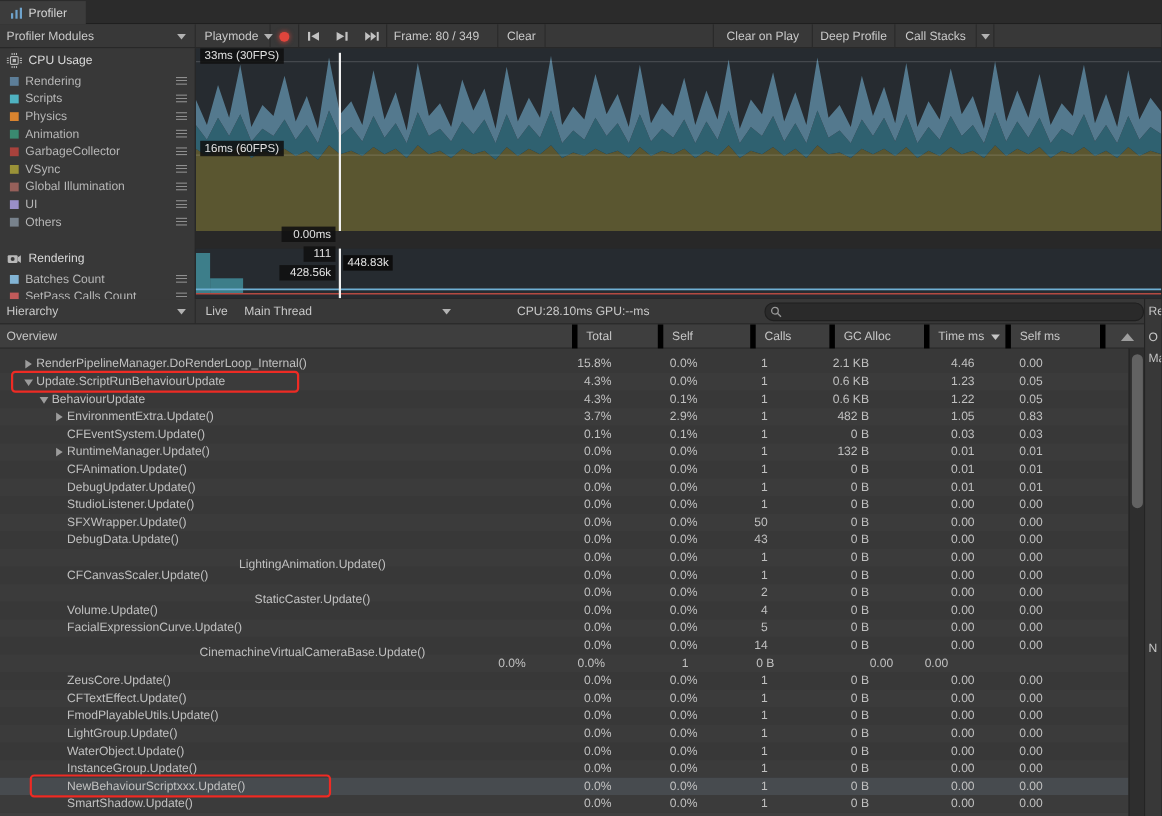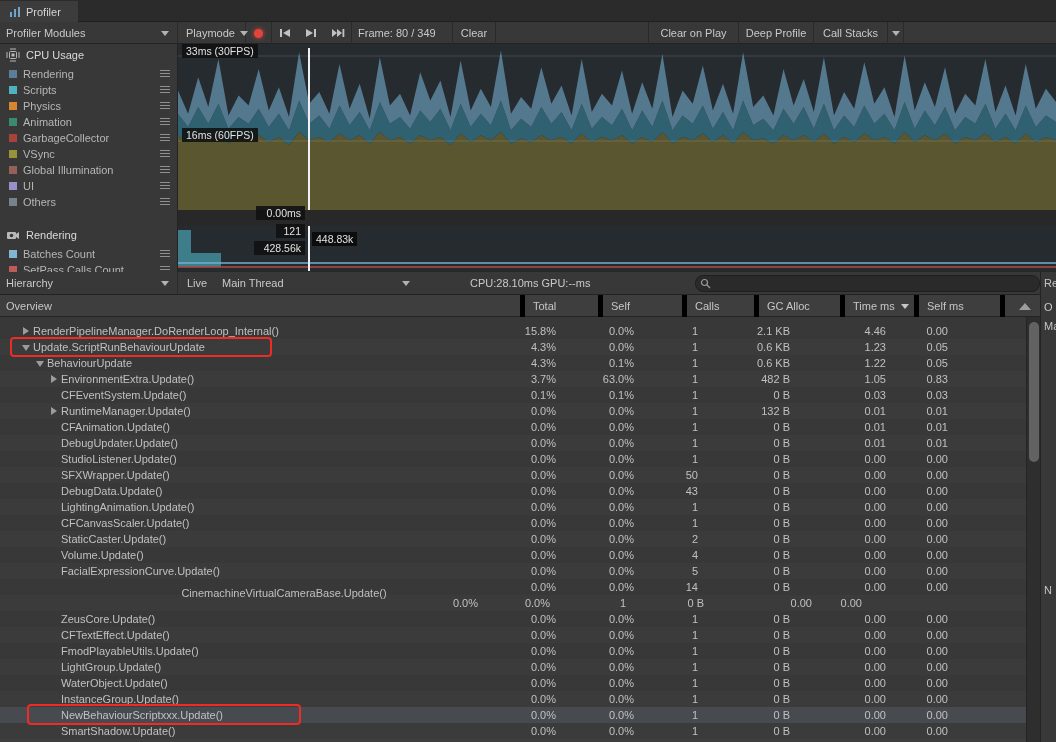--- a/index.html
+++ b/index.html
@@ -289,21 +289,21 @@
       <div class="renderchart"><svg width="878" height="45">
             <rect x="0" y="4" width="13" height="37" fill="#3d7e8a"></rect>
             <rect x="13" y="27" width="30" height="14" fill="#3d7e8a"></rect>
             <line x1="0" x2="878" y1="37" y2="37" stroke="#6fb0d4" stroke-width="1.5"></line>
             <line x1="0" x2="878" y1="41" y2="41" stroke="#b34a42" stroke-width="1.5"></line>
           </svg></div>
 
       <div class="chartlabel lbl33">33ms (30FPS)</div>
       <div class="chartlabel lbl16">16ms (60FPS)</div>
       <div class="chartlabel fl-time">0.00ms</div>
-      <div class="chartlabel fl-batches">121</div>
+      <div class="chartlabel fl-batches">111</div>
       <div class="chartlabel fl-setpass">428.56k</div>
       <div class="chartlabel fl-tooltip">448.83k</div>
 
       <div class="playhead ph1"></div>
       <div class="playhead ph2"></div>
     </div>
   </div>
 
   <div class="hierbar">
     <div class="hitem hier-dd">
@@ -381,21 +381,21 @@
         <div class="cell num c-time">1.22</div>
         <div class="cell num c-selfms">0.05</div>
         <div class="cell"></div>
       </div>
       <div class="trow alt">
         <div class="cell cname" style="padding-left: 48px;">
           <span class="fold right"></span>
           <span>EnvironmentExtra.Update()</span>
         </div>
         <div class="cell num c-total">3.7%</div>
-        <div class="cell num c-self">63.0%</div>
+        <div class="cell num c-self">2.9%</div>
         <div class="cell num c-calls">1</div>
         <div class="cell num c-gc">482 B</div>
         <div class="cell num c-time">1.05</div>
         <div class="cell num c-selfms">0.83</div>
         <div class="cell"></div>
       </div>
       <div class="trow">
         <div class="cell cname" style="padding-left: 48px;">
           <span class="fold none"></span>
           <span>CFEventSystem.Update()</span>
@@ -480,21 +480,21 @@
         </div>
         <div class="cell num c-total">0.0%</div>
         <div class="cell num c-self">0.0%</div>
         <div class="cell num c-calls">43</div>
         <div class="cell num c-gc">0 B</div>
         <div class="cell num c-time">0.00</div>
         <div class="cell num c-selfms">0.00</div>
         <div class="cell"></div>
       </div>
       <div class="trow alt">
-        <div class="cell cname" style="padding-left: 48px;">
+        <div class="cell cname" style="padding-left: 48px; flex-direction: column;">
           <span class="fold none"></span>
           <span>LightingAnimation.Update()</span>
         </div>
         <div class="cell num c-total">0.0%</div>
         <div class="cell num c-self">0.0%</div>
         <div class="cell num c-calls">1</div>
         <div class="cell num c-gc">0 B</div>
         <div class="cell num c-time">0.00</div>
         <div class="cell num c-selfms">0.00</div>
         <div class="cell"></div>
@@ -506,21 +506,21 @@
         </div>
         <div class="cell num c-total">0.0%</div>
         <div class="cell num c-self">0.0%</div>
         <div class="cell num c-calls">1</div>
         <div class="cell num c-gc">0 B</div>
         <div class="cell num c-time">0.00</div>
         <div class="cell num c-selfms">0.00</div>
         <div class="cell"></div>
       </div>
       <div class="trow alt">
-        <div class="cell cname" style="padding-left: 48px;">
+        <div class="cell cname" style="padding-left: 48px; flex-direction: column;">
           <span class="fold none"></span>
           <span>StaticCaster.Update()</span>
         </div>
         <div class="cell num c-total">0.0%</div>
         <div class="cell num c-self">0.0%</div>
         <div class="cell num c-calls">2</div>
         <div class="cell num c-gc">0 B</div>
         <div class="cell num c-time">0.00</div>
         <div class="cell num c-selfms">0.00</div>
         <div class="cell"></div>

